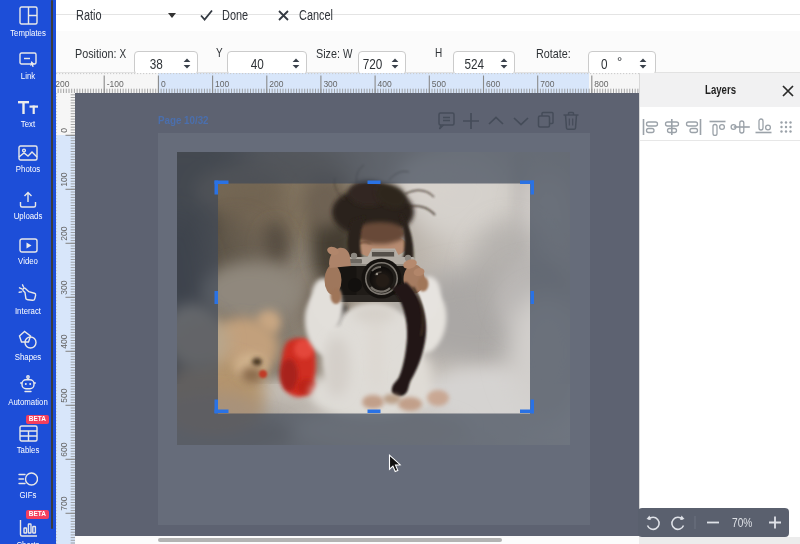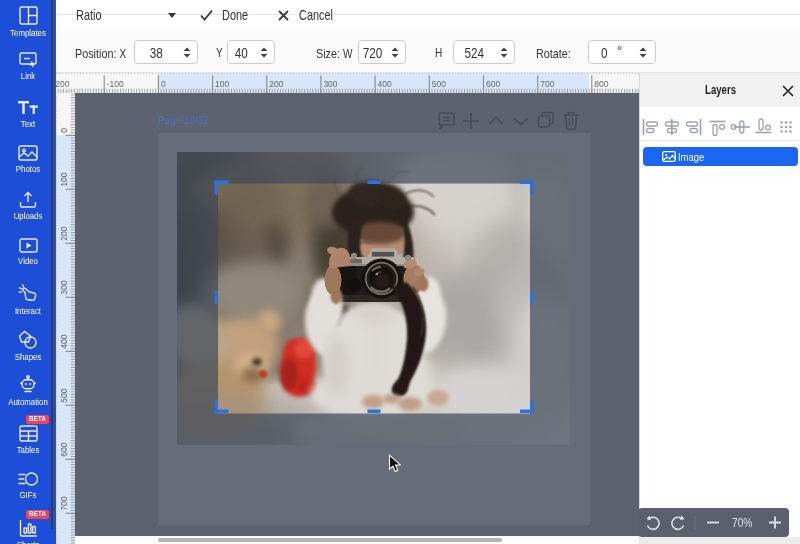--- a/index.html
+++ b/index.html
@@ -14,21 +14,21 @@
   .sblabel { font-size:8.5px; color:#ffffff; letter-spacing:0; margin-top:3px; transform:scaleX(0.92); transform-origin:50% 50%; }
   .beta { position:absolute; background:#f43f5e; color:#fff; font-size:6.5px; font-weight:bold;
           padding:1px 3px; border-radius:2px; line-height:1; }
   #sbscroll { left:51px; top:0px; width:2px; height:529px; background:#3c3c3c; border-radius:1px; }
 
   
   #tb1 { left:56px; top:0; width:744px; height:15px; background:#fff; border-bottom:1px solid #e4e4e4; }
   #tb2 { left:56px; top:31px; width:744px; height:42px; background:#fbfbfb; border-bottom:1px solid #e2e2e2;padding-left:16px; }
   .tbtext { position:absolute; font-size:14px; color:#30343a; font-weight:500; transform:scaleX(0.78); transform-origin:0 50%; white-space:nowrap; }
   .lbl2 { position:absolute; font-size:13.5px; color:#2f3337; top:15px; transform:scaleX(0.8); transform-origin:0 50%; white-space:nowrap; }
-  .inp { position:absolute; top:9px; height:24px; background:#fff; border:1px solid #cbcbcb; border-radius:4px; }
+  .inp { position:absolute; top:20px; height:24px; background:#fff; border:1px solid #cbcbcb; border-radius:4px; }
   .inpval { position:absolute; font-size:14px; color:#2f3337; top:4px; width:100%; transform:scaleX(0.84); transform-origin:50% 50%; }
 
   
   #hruler { left:56px; top:73px; width:583px; height:20px; background:#f6f6f6; overflow:hidden; }
   #hrblue { position:absolute; left:102px; top:0; width:431px; height:20px; background:#d8e6fa; }
   #vruler { left:56px; top:93px; width:19px; height:451px; background:#f6f6f6; overflow:hidden; }
   #vrblue { position:absolute; left:0; top:42px; width:19px; height:409px; background:#d8e6fa; }
 
   
   #canvas { left:75px; top:93px; width:564px; height:443px; background:#5d6271; overflow:hidden; }
@@ -165,21 +165,21 @@
   <div id="tb2" class="abs">
     <div class="lbl2" style="left:19px;">Position: <span style="font-size:12.5px">X</span></div>
     <div class="inp" style="left:78px; width:64px;">
       <div class="inpval" style="text-align:center; padding-right:23px;">38</div>
       <svg style="position:absolute; right:6px; top:6px;" width="8" height="11" viewBox="0 0 8 11">
         <path d="M4 0.5L7.4 4H0.6z" fill="#39404a"></path>
         <path d="M4 10.5L7.4 7H0.6z" fill="#39404a"></path>
       </svg>
     </div>
     <div class="lbl2" style="left:160px; font-size:12.5px;">Y</div>
-    <div class="inp" style="left:171px; width:48px;">
+    <div class="inp" style="left:171px; width:80px;">
       <div class="inpval" style="text-align:center; padding-right:23px;">40</div>
       <svg style="position:absolute; right:6px; top:6px;" width="8" height="11" viewBox="0 0 8 11">
         <path d="M4 0.5L7.4 4H0.6z" fill="#39404a"></path>
         <path d="M4 10.5L7.4 7H0.6z" fill="#39404a"></path>
       </svg>
     </div>
     <div class="lbl2" style="left:260px;">Size: <span style="font-size:12.5px">W</span></div>
     <div class="inp" style="left:302px; width:48px;">
       <div class="inpval" style="text-align:center; padding-right:23px;">720</div>
       <svg style="position:absolute; right:6px; top:6px;" width="8" height="11" viewBox="0 0 8 11">
@@ -864,28 +864,20 @@
         <circle cx="150.5" cy="4.5" r="1.2"></circle>
         <circle cx="141.5" cy="9" r="1.2"></circle>
         <circle cx="146" cy="9" r="1.2"></circle>
         <circle cx="150.5" cy="9" r="1.2"></circle>
         <circle cx="141.5" cy="13.5" r="1.2"></circle>
         <circle cx="146" cy="13.5" r="1.2"></circle>
         <circle cx="150.5" cy="13.5" r="1.2"></circle>
       </g>
     </svg>
     <div id="ldivider"></div>
-    <div id="limg">
-      <svg style="position:absolute;left:19px;top:4px" width="14" height="11" viewBox="0 0 14 11" fill="none" stroke="#fff" stroke-width="1.3">
-        <rect x="0.7" y="0.7" width="12.6" height="9.6" rx="1.5"></rect>
-        <circle cx="4.2" cy="4" r="1" fill="#fff" stroke="none"></circle>
-        <path d="M1.5 9l3.5-3 2.5 2 3-3.5 3 3.5" stroke-width="1.2"></path>
-      </svg>
-      <span>Image</span>
-    </div>
   </div>
   <div id="zoomctl" class="abs">
     <div id="zoomtext">70%</div>
     <svg style="position:absolute;left:0;top:0" width="151" height="29" viewBox="0 0 151 29" fill="none" stroke="#dfe2e8" stroke-width="1.5">
       <path d="M10.5 11.5 A6 6 0 1 1 9.5 17.5"></path>
       <path d="M11.5 7.5l-3 3.5 4.4 1" fill="#dfe2e8" stroke="none"></path>
       <path d="M44.5 11.5 A6 6 0 1 0 45.5 17.5"></path>
       <path d="M43.5 7.5l3 3.5-4.4 1" fill="#dfe2e8" stroke="none"></path>
       <path d="M57 8v13" stroke="#6d7380" stroke-width="1"></path>
       <path d="M69 14.5h12" stroke-width="1.8"></path>

